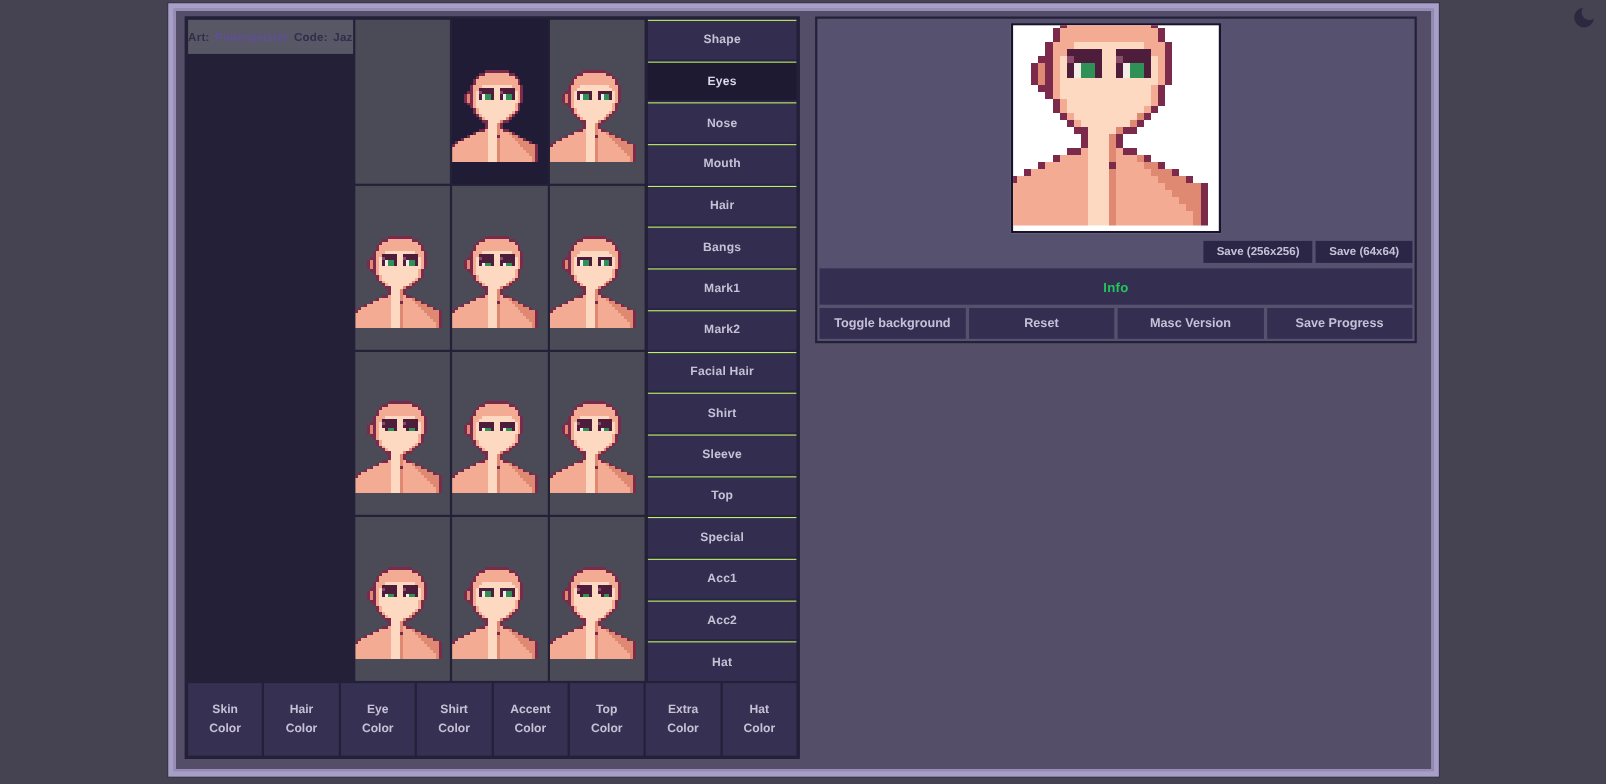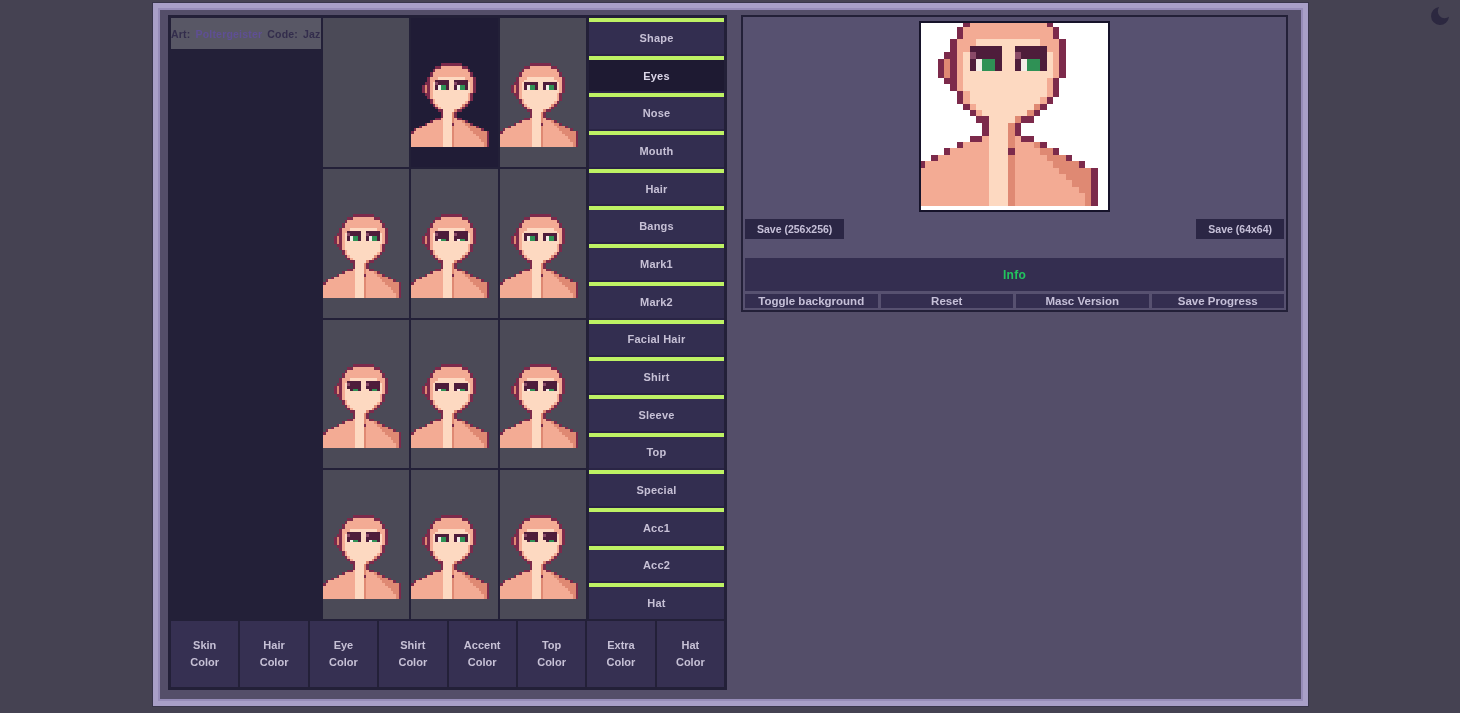--- a/index.html
+++ b/index.html
@@ -23,39 +23,39 @@
                  gap:5px; font-size:10.5px; letter-spacing:.2px; }
   .grid-header .dark { color:#332d4c; }
   .grid-header .artist { color:#5f4f94; }
   .grid { flex:1; display:grid; grid-template-columns:repeat(3,1fr); grid-auto-rows:1fr; gap:2px; }
   .cell { background:#4b4a57; overflow:hidden; display:flex; align-items:flex-end; justify-content:center; cursor:pointer; }
   .cell.selected { background:#201c36; }
   .cell svg { display:block; }
 
   .sidebar { flex:1; display:flex; flex-direction:column; gap:2px; background:#2a2545; }
   .cat-btn { flex:1; background:#332e50; color:#c7c1d6; border:none; font:700 11px "Liberation Sans",sans-serif;
-             letter-spacing:.2px; cursor:pointer; border-top:4px solid #bef264; }
+             letter-spacing:.2px; cursor:pointer; border-top:1px solid #bef264; }
   .cat-btn.active { background:#1e1a32; color:#dcd7e9; }
 
   .color-row { height:66px; margin-top:2px; display:flex; gap:2px; }
   .color-btn { flex:1; background:#363052; color:#c7c1d6; border:none; font:700 11px "Liberation Sans",sans-serif;
                white-space:pre-line; line-height:1.55; cursor:pointer; }
 
   
   .right-panel { position:absolute; left:583px; top:7px; width:547px; height:297px;
                  background:#575170; border:2px solid #232038; display:flex; flex-direction:column; padding:4px 2px 2px; }
   .preview-box { width:191px; height:191px; margin:0 auto; background:#ffffff; border:2px solid #16132a;
                  display:flex; align-items:flex-end; justify-content:center; overflow:hidden; }
-  .save-row { margin-top:7px; display:flex; justify-content:space-between; gap:3px; }
+  .save-row { margin-top:7px; display:flex; justify-content:flex-end; gap:3px; }
   .save-row button { height:20px; padding:0 12px; background:#2b2645; color:#c6c0d8; border:none;
                      font:700 10.5px "Liberation Sans",sans-serif; cursor:pointer; }
   .spacer { flex:1; }
   .info-bar { height:33px; background:#342e50; color:#22c55e; display:flex; align-items:center; justify-content:center;
               font-size:12px; letter-spacing:.3px; }
-  .action-row { margin-top:3px; height:14px; display:flex; gap:3px; }
+  .action-row { margin-top:3px; height:28px; display:flex; gap:3px; }
   .action-row button { flex:1; background:#342e50; color:#c6c0d8; border:none;
                        font:700 11.5px "Liberation Sans",sans-serif; cursor:pointer; }
 </style>
 </head>
 <body>
 
 <div class="stage">
 
   <span class="moon-btn">
     <svg width="24" height="24" viewBox="0 0 24 24">

